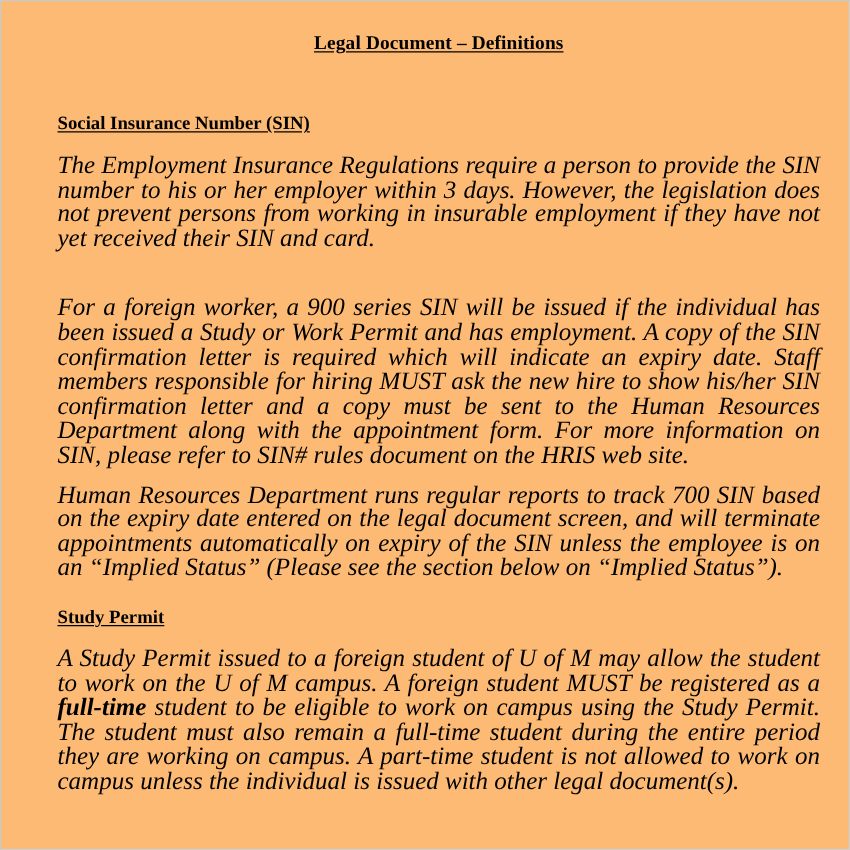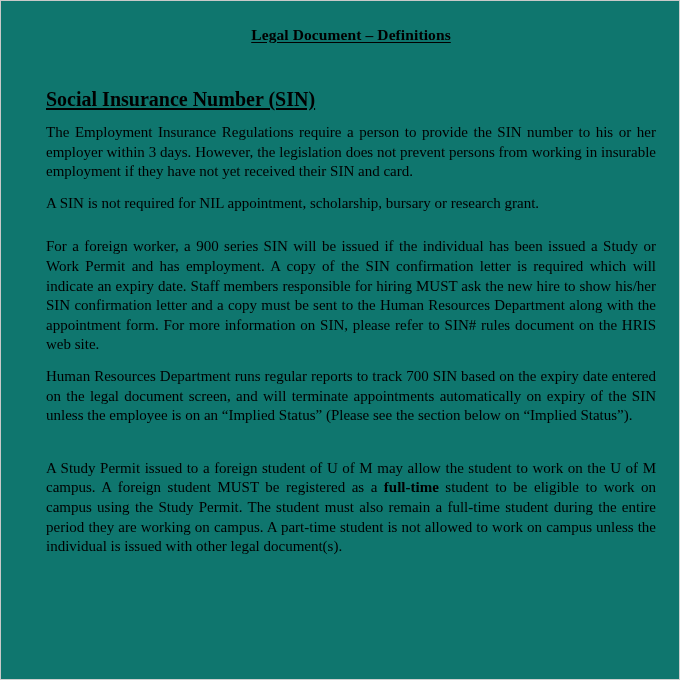--- a/index.html
+++ b/index.html
@@ -11,21 +11,21 @@
     width: 680px;
     height: 680px;
     font-family: "Liberation Serif", "DejaVu Serif", serif;
     color: #000000;
     overflow: hidden;
   }
   .page {
     box-sizing: border-box;
     width: 680px;
     height: 680px;
-    background: #0f766e;
+    background: #fdba74;
     border-left: 1px solid #c9c9c9;
     border-top: 1px solid #c9c9c9;
     border-right: 1px solid #cfcfcf;
     border-bottom: 1px solid #cfcfcf;
     position: relative;
     overflow: hidden;
   }
   .content {
     position: absolute;
     left: 45px;
@@ -43,36 +43,37 @@
   }
   .doc-title span.u {
     text-decoration: underline;
     text-underline-offset: 2px;
   }
   .spacer-title {
     height: 44px;
   }
   .section-heading {
     font-weight: bold;
-    font-size: 20px;
+    font-size: 15px;
     line-height: 20px;
     margin: 0;
     padding: 0;
   }
   .section-heading span.u {
     text-decoration: underline;
     text-underline-offset: 2px;
   }
   p.body-par {
-    font-size: 15px;
+    font-size: 20px;
     line-height: 19.6px;
     margin: 0;
     padding: 0;
     text-align: justify;
     text-justify: inter-word;
+    font-style: italic;
   }
   .gap-sm { height: 12px; }
   .gap-heading-before { height: 19px; }
   .gap-heading-after { height: 14px; }
   b.inline-bold { font-weight: bold; }
 </style>
 </head>
 <body>
 
 <div class="page">
@@ -83,34 +84,34 @@
     <div class="spacer-title"></div>
 
     <div class="section-heading"><span class="u">Social Insurance Number (SIN)</span></div>
 
     <div class="gap-heading-after"></div>
 
     <p class="body-par">The Employment Insurance Regulations require a person to provide the SIN number to his or her employer within 3 days.  However, the legislation does not prevent persons from working in insurable employment if they have not yet received their SIN and card.</p>
 
     <div class="gap-sm"></div>
 
-    <p class="body-par">A SIN is not required for NIL appointment, scholarship, bursary or research grant.</p>
 
     <div class="gap-sm"></div>
 
 
     <div class="gap-sm"></div>
 
     <p class="body-par">For a foreign worker, a 900 series SIN will be issued if the individual has been issued a Study or Work Permit and has employment. A copy of the SIN confirmation letter is required which will indicate an expiry date.  Staff members responsible for hiring MUST ask the new hire to show his/her SIN confirmation letter and a copy must be sent to the Human Resources Department along with the appointment form. For more information on SIN, please refer to SIN# rules document on the HRIS web site.</p>
 
     <div class="gap-sm"></div>
 
     <p class="body-par">Human Resources Department runs regular reports to track 700 SIN based on the expiry date entered on the legal document screen, and will terminate appointments automatically on expiry of the SIN unless the employee is on an “Implied Status” (Please see the section below on “Implied Status”).</p>
 
     <div class="gap-heading-before"></div>
 
+    <div class="section-heading"><span class="u">Study Permit</span></div>
 
     <div class="gap-heading-after"></div>
 
     <p class="body-par"><span>A Study Permit issued to a foreign student of U of M may allow the student to work on the U of M campus. A foreign student MUST be registered as a </span><b class="inline-bold">full-time</b><span> student to be eligible to work on campus using the Study Permit. The student must also remain a full-time student during the entire period they are working on campus.   A part-time student is not allowed to work on campus unless the individual is issued with other legal document(s).</span></p>
 
   </div>
 </div>
 
 </body></html>

